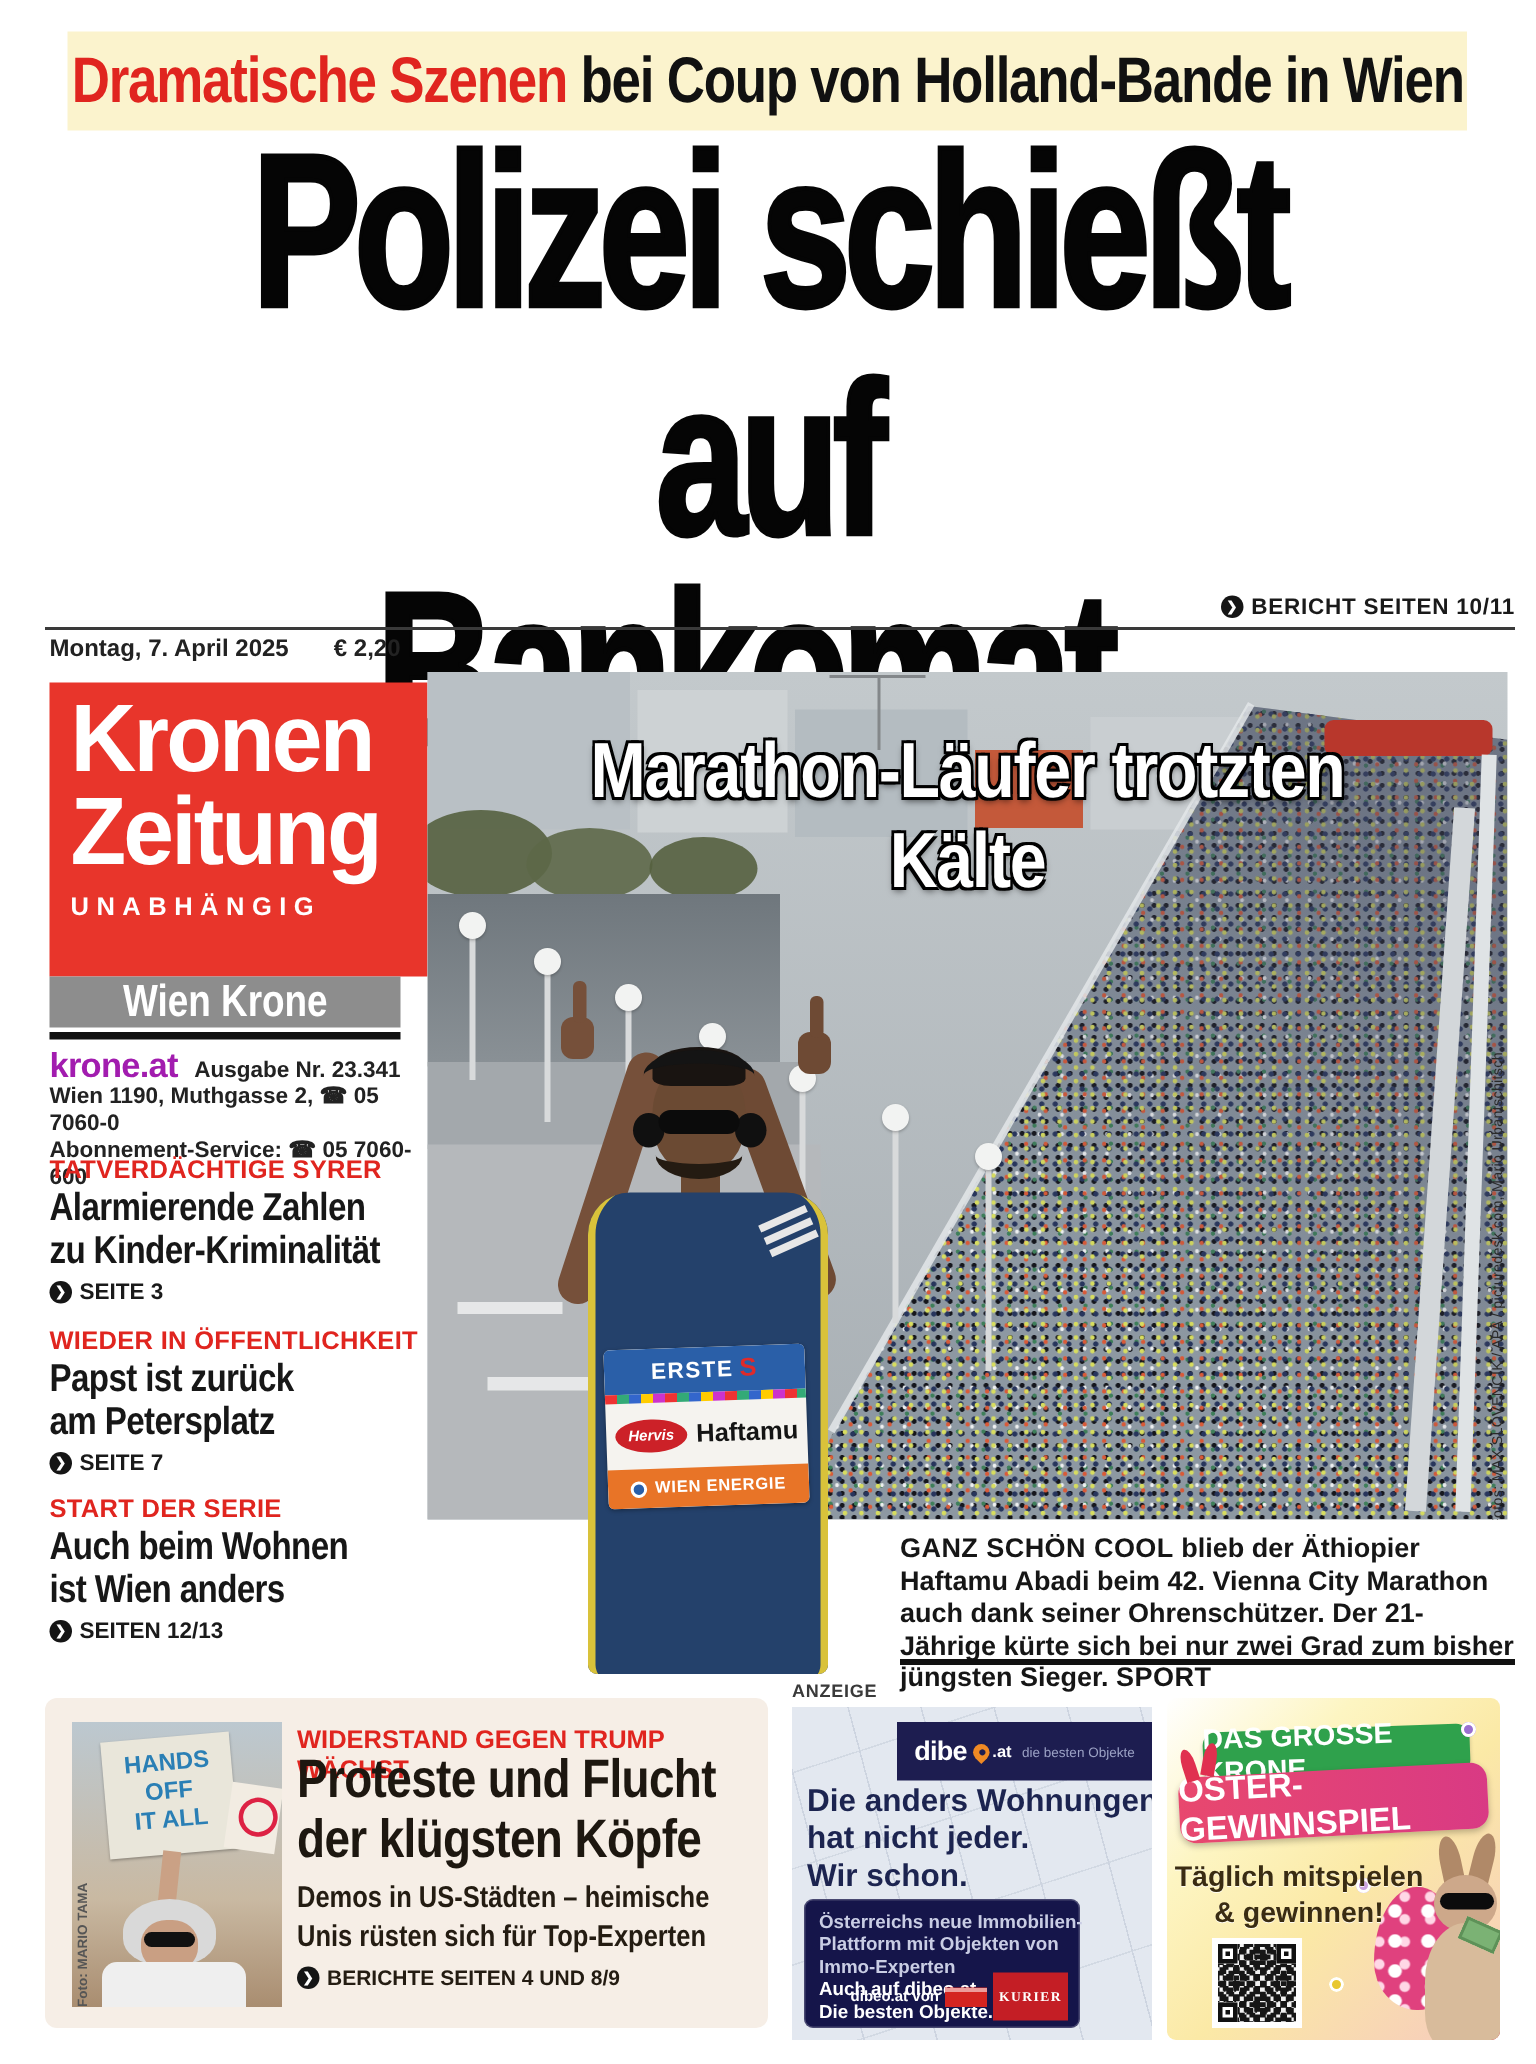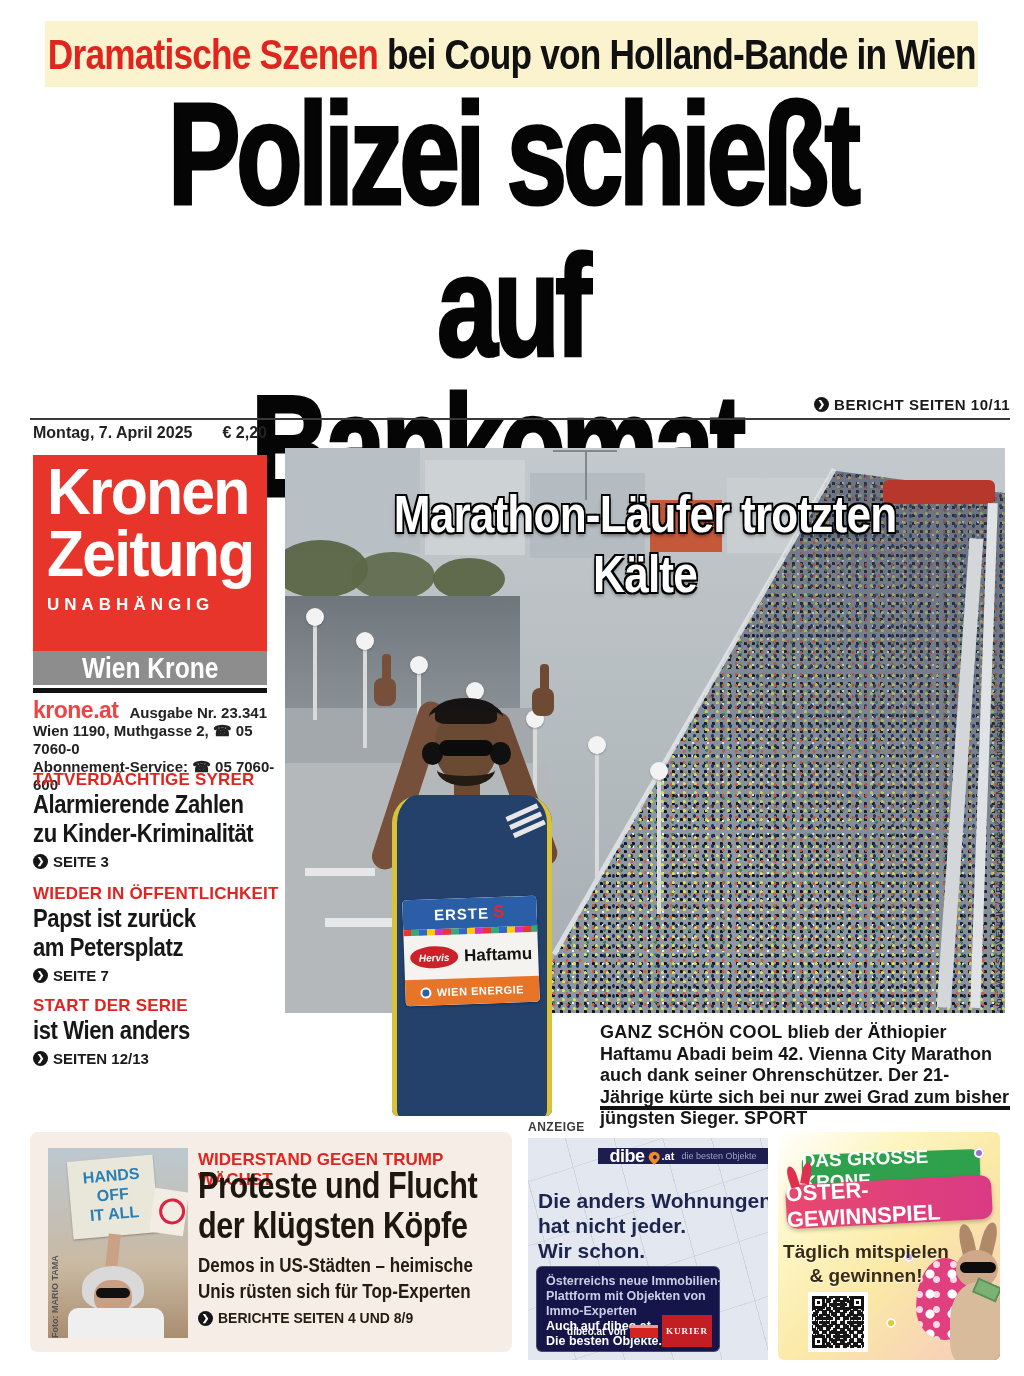--- a/index.html
+++ b/index.html
@@ -25,30 +25,30 @@
             font-size:140px;line-height:146px;letter-spacing:-6px;color:#050505;
             -webkit-text-stroke:3px #050505;}
   .mainhead .sqz{transform:scale(.78,1.04);}
   .bericht{right:14px;top:396px;display:flex;align-items:center;font-weight:bold;
            font-size:15px;letter-spacing:.5px;color:#1a1a1a;}
   .toprule{left:30px;top:418px;width:980px;height:2px;background:#3a3a3a;}
 
   
   .dateline{left:33px;top:424px;width:234px;display:flex;justify-content:space-between;
             font-weight:bold;font-size:16px;color:#222;}
-  .logo{left:33px;top:455px;width:234px;height:196px;background:#e8352b;color:#fff;
+  .logo{left:33px;top:455px;width:252px;height:196px;background:#e8352b;color:#fff;
         padding:6px 0 0 14px;}
   .logo .nm{font-weight:bold;font-size:64px;line-height:62px;letter-spacing:-2px;}
   .logo .nm .sqz{transform:scaleX(.95);transform-origin:left center;}
   .logo .tag{font-weight:bold;font-size:17px;letter-spacing:5px;margin-top:10px;}
   .graybar{left:33px;top:651px;width:234px;height:34px;background:#8d8d8d;color:#fff;
            display:flex;align-items:flex-start;justify-content:center;font-weight:bold;font-size:30px;}
   .blackrule{left:33px;top:688px;width:234px;height:5px;background:#111;}
   .kroneat-row{left:33px;top:697px;width:234px;display:flex;justify-content:space-between;align-items:baseline;}
-  .kroneat{color:#ef4444;font-weight:bold;font-size:23px;letter-spacing:-.5px;}
+  .kroneat{color:#a21caf;font-weight:bold;font-size:23px;letter-spacing:-.5px;}
   .issue{font-weight:bold;font-size:15px;color:#222;}
   .addr{left:33px;top:722px;width:250px;font-weight:bold;font-size:15px;line-height:18px;color:#222;}
 
   .teaser{left:33px;width:250px;}
   .teaser .kick{color:#e0251f;font-weight:bold;font-size:17px;letter-spacing:.2px;}
   .teaser .tl{font-weight:bold;font-size:26px;line-height:29px;letter-spacing:-.5px;color:#171717;white-space:nowrap;}
   .teaser .pref{display:flex;align-items:center;font-weight:bold;font-size:15px;margin-top:5px;color:#1a1a1a;}
 
   
   .photo{left:285px;top:448px;width:720px;height:565px;overflow:hidden;
@@ -144,21 +144,21 @@
             letter-spacing:-.5px;color:#1d1710;white-space:nowrap;}
   .boxL .sub{position:absolute;left:168px;font-weight:bold;font-size:20px;line-height:26px;color:#241c12;white-space:nowrap;}
   .boxL .pref{position:absolute;left:168px;top:178px;display:flex;align-items:center;
               font-weight:bold;font-size:14px;color:#241c12;}
 
   
   .anz{left:528px;top:1120px;font-weight:bold;font-size:12px;letter-spacing:.5px;color:#3a3a3a;}
   .adbox{left:528px;top:1138px;width:240px;height:222px;background:#e3e8f0;overflow:hidden;
      background-image:repeating-linear-gradient(75deg,transparent 0 46px,#cdd4e0 46px 47px),
                       repeating-linear-gradient(-18deg,transparent 0 60px,#d2d9e3 60px 61px);}
-  .adbrand{position:absolute;left:70px;top:10px;width:170px;height:16px;background:#1d1d50;
+  .adbrand{position:absolute;left:70px;top:10px;width:170px;height:39px;background:#1d1d50;
            display:flex;align-items:center;justify-content:center;gap:3px;color:#fff;}
   .adbrand .b{font-weight:bold;font-size:18px;letter-spacing:-.5px;}
   .pin{display:inline-block;width:11px;height:11px;background:#f08a24;border-radius:50% 50% 50% 0;
        transform:rotate(-45deg) translateY(1px);position:relative;}
   .pin::after{content:"";position:absolute;left:3.5px;top:3.5px;width:4px;height:4px;border-radius:50%;background:#1d1d50;}
   .adbrand .tld{font-size:11px;font-weight:bold;}
   .adbrand .tag{font-size:9px;color:#9ba1c4;margin-left:4px;}
   .adhead{position:absolute;left:10px;top:50px;font-weight:bold;font-size:21px;line-height:25px;
           color:#1c2450;white-space:nowrap;}
   .adpanel{position:absolute;left:8px;top:128px;width:184px;height:86px;background:#15154a;
@@ -260,20 +260,21 @@
     <div class="kick">WIEDER IN ÖFFENTLICHKEIT</div>
     <div class="tl"><span class="sqzL">Papst ist zurück</span></div>
     <div class="tl"><span class="sqzL">am Petersplatz</span></div>
     <div class="pref">
         <span class="arrow-ic"></span>
         <span>SEITE 7</span>
       </div>
   </div>
   <div class="abs teaser" style="top:996px;">
     <div class="kick">START DER SERIE</div>
+    <div class="tl"><span class="sqzL">Auch beim Wohnen</span></div>
     <div class="tl"><span class="sqzL">ist Wien anders</span></div>
     <div class="pref">
         <span class="arrow-ic"></span>
         <span>SEITEN 12/13</span>
       </div>
   </div>
 
   <div class="abs photo">
     <div class="ph-b win" style="left:0;top:0;width:135px;height:105px;background:#b9c0c5;"></div>
     <div class="ph-b win" style="left:140px;top:12px;width:100px;height:95px;background:#cdd2d4;"></div>

